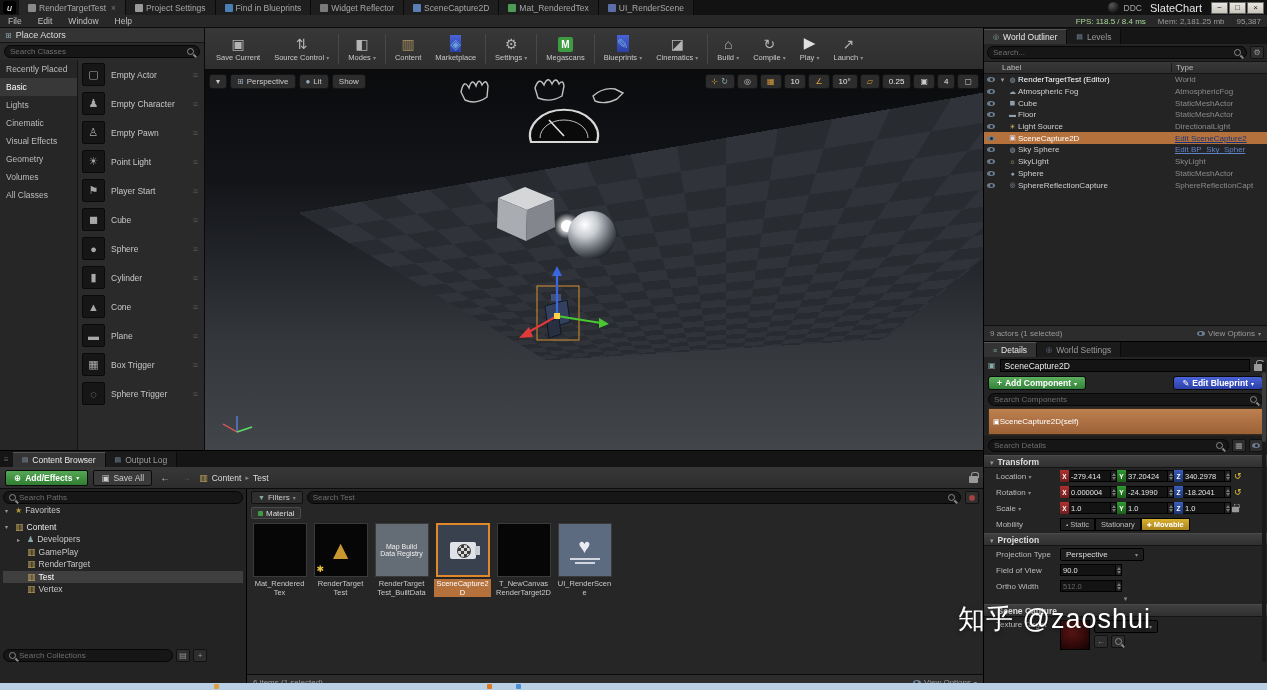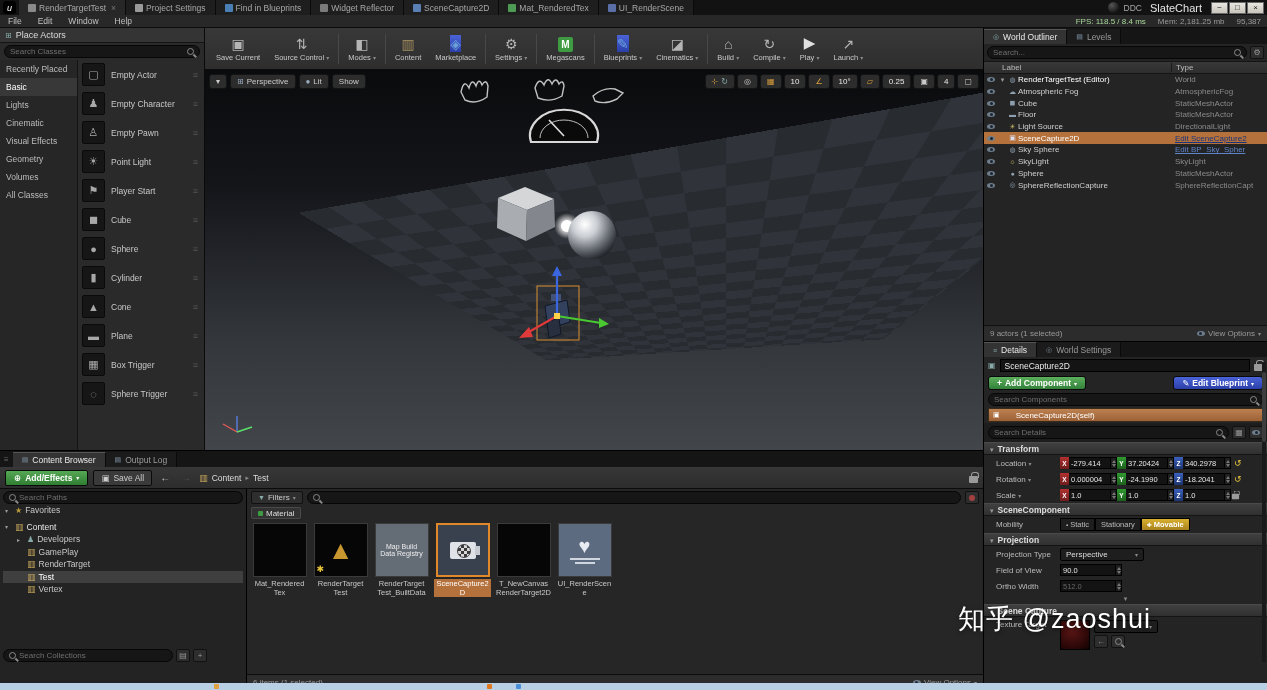--- a/index.html
+++ b/index.html
@@ -101,21 +101,21 @@
   
   #details{position:absolute;left:983px;top:341px;width:284px;height:349px;background:#242424;border-left:1px solid #000;border-top:1px solid #000;display:flex;flex-direction:column}
   #d-name{display:flex;align-items:center;gap:4px;padding:2px 4px}
   .dinput{flex:1;background:#141414;border:1px solid #000;height:13px;color:#e8e8e8;font-size:8.5px;padding:0 4px;font-family:inherit}
   .lock{width:9px;height:7px;background:#9a9a9a;border-radius:1px;position:relative;margin-top:3px}
   .lock::before{content:"";position:absolute;left:1.5px;top:-4px;width:6px;height:5px;border:1.5px solid #9a9a9a;border-bottom:0;border-radius:3px 3px 0 0}
   #d-btns{display:flex;align-items:center;padding:2px 4px;gap:4px}
   .gbtn{height:14px;border-radius:3px;font-size:8.5px;font-weight:bold;color:#fff;display:flex;align-items:center;gap:3px;padding:0 8px;border:1px solid #0a0a0a}
   .green{background:linear-gradient(#5cb05c,#32803a)}
   .blue{background:linear-gradient(#4a63d8,#2b3fa8)}
-  #d-self{margin:1px 4px;height:14px;background:linear-gradient(#bd8050,#9c6136);border:1px solid #3a2a18;display:flex;align-items:center;gap:16px;padding:0 4px;font-size:8px;color:#fff}
+  #d-self{margin:1px 4px;height:27px;background:linear-gradient(#bd8050,#9c6136);border:1px solid #3a2a18;display:flex;align-items:center;gap:0;padding:0 4px;font-size:8px;color:#fff}
   #d-searchdetails{display:flex;gap:3px;align-items:center;padding:3px 4px;background:#1d1d1d}
   .dsec{height:13px;background:linear-gradient(#404040,#303030);border-top:1px solid #4a4a4a;border-bottom:1px solid #141414;display:flex;align-items:flex-end;gap:4px;padding:0 6px;font-size:8.5px;font-weight:bold;color:#ddd}
   .dsec .car{font-size:7px;color:#999;font-weight:normal}
   .drow{height:16px;display:flex;align-items:center;padding-left:12px;font-size:8px;color:#bbb}
   .dlabel{width:64px;white-space:nowrap}
   .axchip{width:9px;height:12px;color:#fff;font-size:6.5px;font-weight:bold;display:flex;align-items:center;justify-content:center}
   .ax{background:linear-gradient(#b23030,#6f1d1d)}
   .ay{background:linear-gradient(#2f9b2f,#1d5f1d)}
   .az{background:linear-gradient(#3a5fc0,#1d356f)}
   .numf{width:42px;height:12px;background:#131313;border:1px solid #000;border-left:0;color:#e4e4e4;font-size:7.5px;display:flex;align-items:center;padding:0 2px;white-space:nowrap;overflow:hidden}
@@ -728,24 +728,20 @@
       </span>
     <span class="axchip az">Z</span>
       <span class="numf">1.0</span>
       <span class="spin">
         <i class="up"></i>
         <i class="dn"></i>
       </span>
     <span class="lock" style="transform:scale(.8)"></span>
   </div>
 
-  <div class="dsec">
-      <span class="car">▾</span>
-      <span>SceneComponent</span>
-    </div>
   <div class="drow" style="height:17px">
     <span class="dlabel">Mobility</span>
     <span class="mbtn">
         <span style="font-size:6px">▪</span>
         <span>Static</span>
       </span>
     <span class="mbtn">Stationary</span>
     <span class="mbtn selyellow">
         <span style="font-size:6px">✚</span>
         <span>Movable</span>
@@ -889,20 +885,21 @@
       </div>
     </div>
     <div id="cb-main">
       <div id="cb-filterrow">
         <div class="fbtn">
             <span style="color:#8aa;font-size:7px">▼</span>
             <span>Filters</span>
             <span style="font-size:6px;color:#888">▾</span>
           </div>
         <div class="sinput">
+          <input placeholder="Search Test" style="">
           <span class="mag"></span>
         </div>
         <span class="sqbtn">
             <span style="width:6px;height:6px;border-radius:50%;background:#a34040;display:inline-block"></span>
           </span>
       </div>
       <div class="chip">
           <span class="chipdot"></span>
           <span>Material</span>
         </div>

